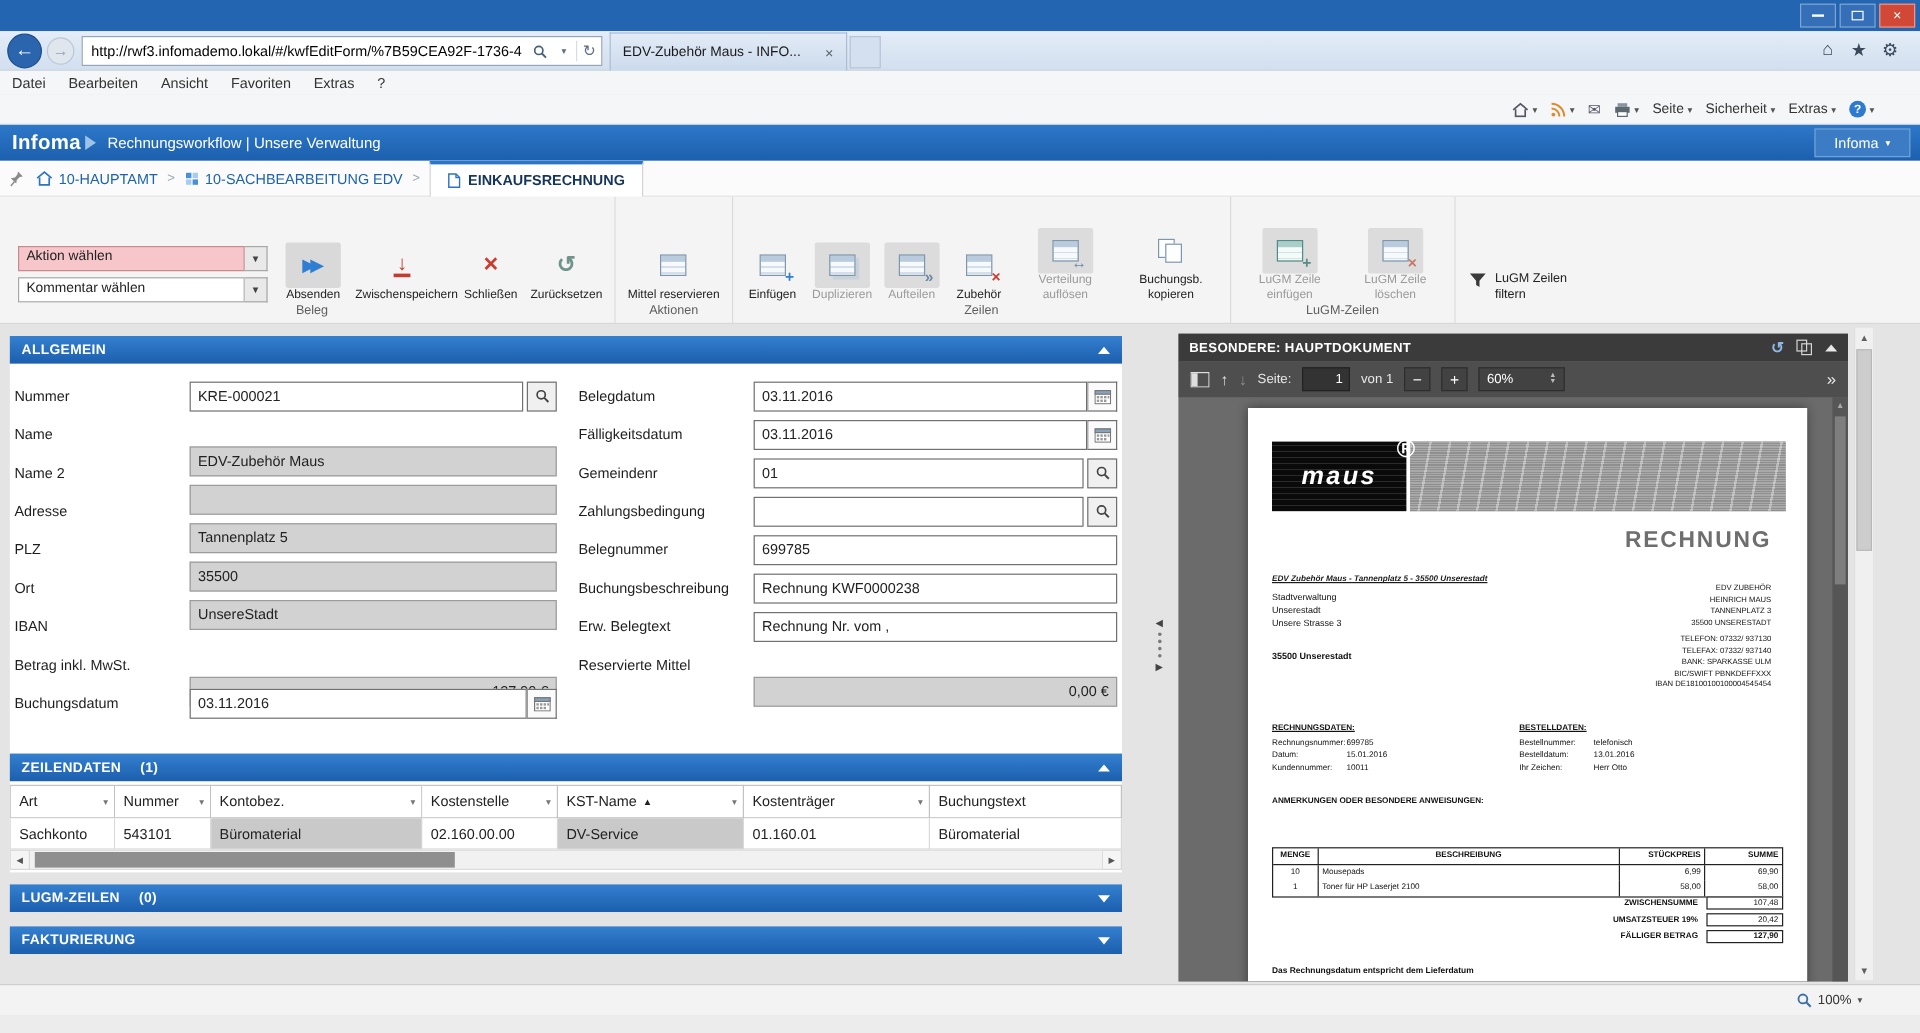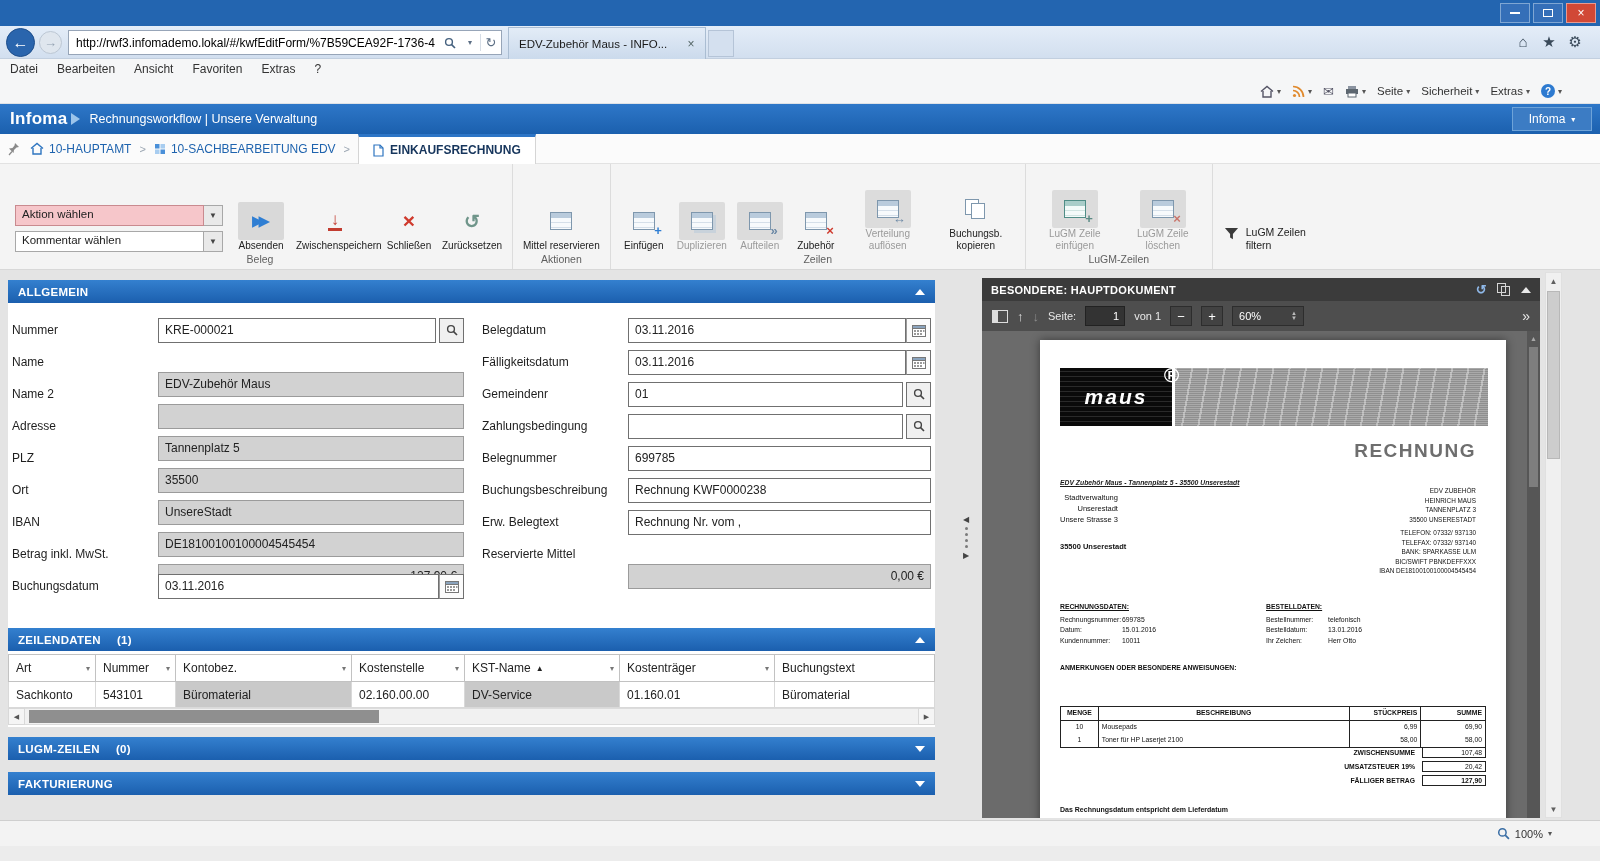--- a/index.html
+++ b/index.html
@@ -122,21 +122,21 @@
 #pvscroll .pvt{width:9px;height:140px;background:#7e7e7e;margin-top:5px;}
 .page{position:absolute;left:58px;top:9px;width:466px;height:520px;background:#fff;box-shadow:0 0 9px rgba(0,0,0,.45);}
 .page .el{position:absolute;}
 .logorow{left:20px;top:28px;right:18px;height:58px;display:flex;}
 .logobox{width:112px;height:100%;background:repeating-linear-gradient(0deg,#0a0a0a 0 4px,#2a2a2a 4px 5px);display:flex;align-items:center;justify-content:center;position:relative;}
 .logobox span{color:#fff;font-style:italic;font-weight:bold;font-size:21px;letter-spacing:2px;}
 .logoreg{position:absolute;right:-9px;top:-5px;font-size:6px;color:#333;}
 .logoart{flex:1;margin-left:3px;background:repeating-linear-gradient(100deg,rgba(255,255,255,.35) 0 2px,rgba(255,255,255,0) 2px 16px),repeating-linear-gradient(0deg,#8f8f8f 0 1px,#a9a9a9 1px 2px),linear-gradient(#9a9a9a,#858585);}
 .invheading{right:30px;top:100px;font-size:19px;font-weight:bold;color:#6e6e6e;letter-spacing:1.5px;}
 .senderline{left:20px;top:139px;font-size:6.8px;font-weight:bold;font-style:italic;text-decoration:underline;color:#1a1a1a;}
-.recipient{left:20px;top:153px;font-size:7.5px;line-height:1.45;color:#111;text-align:right;}
+.recipient{left:20px;top:153px;font-size:7.5px;line-height:1.45;color:#111;}
 .reccity{left:20px;top:202px;font-size:7.5px;font-weight:bold;color:#111;}
 .supplier{right:30px;top:146px;font-size:6.4px;text-align:right;line-height:1.5;color:#111;}
 .contact{right:30px;top:188px;font-size:6.4px;text-align:right;line-height:1.5;color:#111;}
 .datablock{font-size:6.8px;line-height:1.55;color:#111;}
 .datablock .dbt{font-weight:bold;text-decoration:underline;margin-bottom:2px;}
 .dbrow{display:flex;}
 .dbrow .dbl{width:62px;}
 .anmerk{left:20px;top:324px;font-size:6.8px;font-weight:bold;color:#111;}
 .itable{left:20px;top:366px;width:426px;border:1px solid #222;font-size:6.8px;color:#111;}
 .itr{display:flex;}
@@ -503,23 +503,20 @@
         </span>
     </div>
     <div class="frow">
       <span class="flabel">Ort</span>
       <span class="fctl">
           <span class="tin ro">UnsereStadt</span>
         </span>
     </div>
     <div class="frow">
       <span class="flabel">IBAN</span>
-      <span class="fctl">
-          <span class="tin ro">DE18100100100004545454</span>
-        </span>
     </div>
     <div class="frow">
       <span class="flabel">Betrag inkl. MwSt.</span>
       <span class="fctl">
           <span class="tin ro num">127,90 €</span>
         </span>
     </div>
     <div class="frow">
       <span class="flabel">Buchungsdatum</span>
       <span class="fctl">

